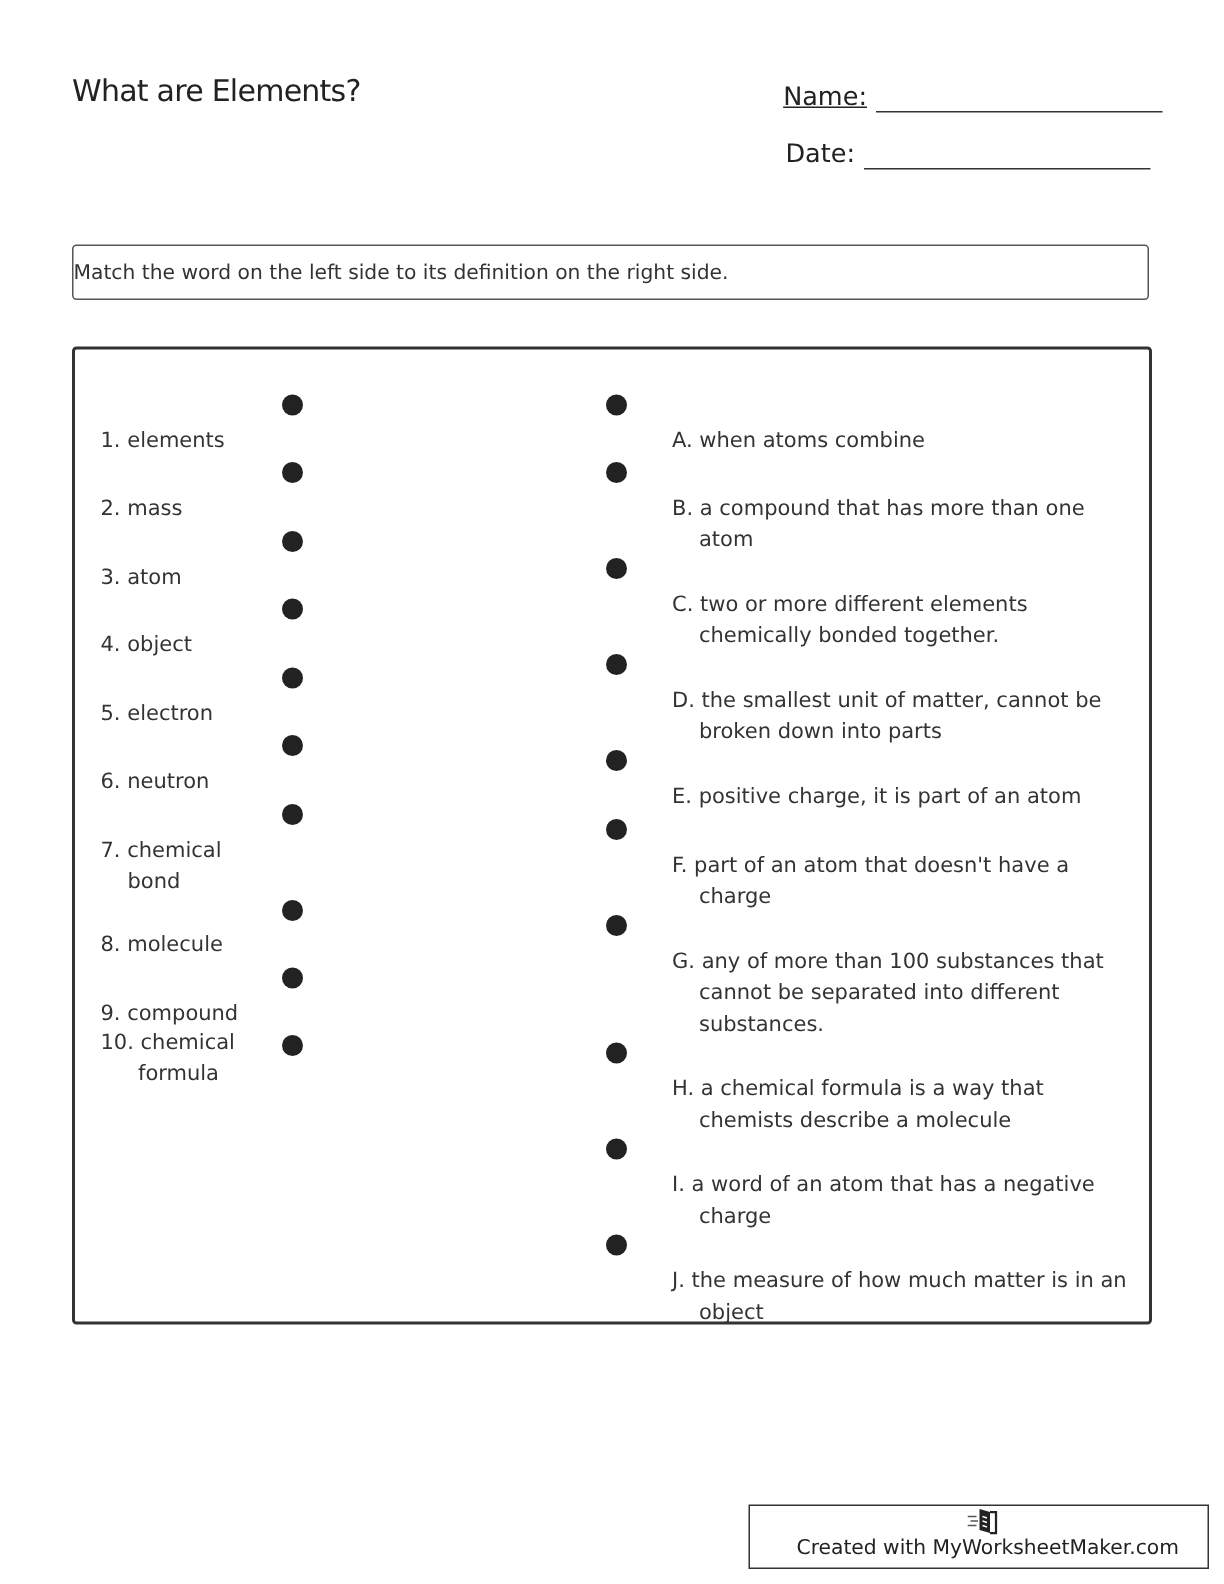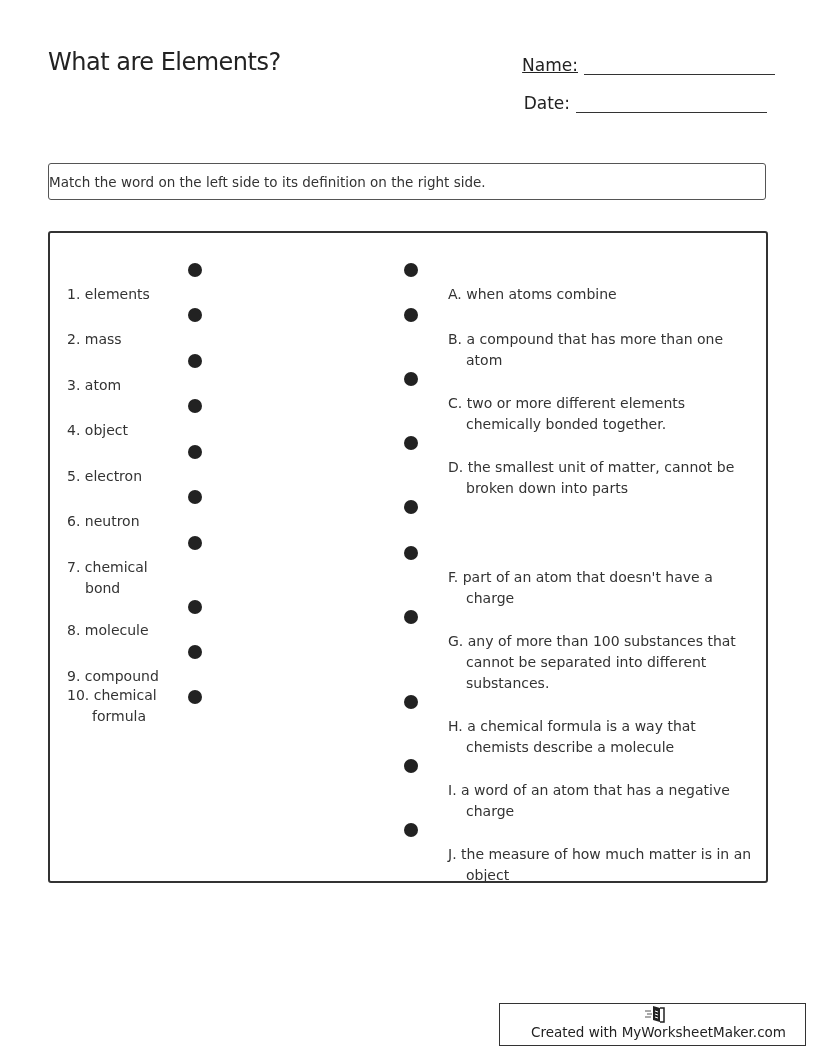--- a/index.html
+++ b/index.html
@@ -2,21 +2,21 @@
 <html><head>
 <meta charset="utf-8">
 <style>
   html, body { margin: 0; padding: 0; background: #ffffff; }
   body {
     width: 816px; height: 1056px; position: relative; overflow: hidden;
     font-family: "DejaVu Sans", sans-serif; color: #222222;
   }
   .title {
     position: absolute; left: 48px; top: 48px;
-    font-size: 24px; font-weight: normal; color: #222; letter-spacing: -0.5px;
+    font-size: 20px; font-weight: normal; color: #222; letter-spacing: -0.5px;
     margin: 0;
   }
   .field-row { position: absolute; display: flex; align-items: flex-end; }
   .field-label { font-size: 17px; color: #222; text-align: right; width: 60px; }
   .field-line { width: 191px; border-bottom: 1px solid #333; margin-left: 6px; height: 22px; }
   .row-name { left: 518px; top: 52px; text-decoration: underline; }
   .row-date { left: 510px; top: 90px; }
 
   .instructions {
     position: absolute; left: 48px; top: 163px; width: 718px; height: 37px;
@@ -101,20 +101,21 @@
   <div class="dot right-dot" style="top:75px"></div>
   <div class="item right-item hang" style="top:71px; width:290px"><span>B.</span> <span>a compound that has more than one atom</span></div>
 
   <div class="dot right-dot" style="top:139px"></div>
   <div class="item right-item hang" style="top:135px; width:260px"><span>C.</span> <span>two or more different elements chemically bonded together.</span></div>
 
   <div class="dot right-dot" style="top:203px"></div>
   <div class="item right-item hang" style="top:199px; width:300px"><span>D.</span> <span>the smallest unit of matter, cannot be broken down into parts</span></div>
 
   <div class="dot right-dot" style="top:267px"></div>
+  <div class="item right-item hang" style="top:263px; width:310px"><span>E.</span> <span>positive charge, it is part of an atom</span></div>
 
   <div class="dot right-dot" style="top:313px"></div>
   <div class="item right-item hang" style="top:309px; width:275px"><span>F.</span> <span>part of an atom that doesn't have a charge</span></div>
 
   <div class="dot right-dot" style="top:377px"></div>
   <div class="item right-item hang" style="top:373px; width:300px"><span>G.</span> <span>any of more than 100 substances that cannot be separated into different substances.</span></div>
 
   <div class="dot right-dot" style="top:462px"></div>
   <div class="item right-item hang" style="top:458px; width:260px"><span>H.</span> <span>a chemical formula is a way that chemists describe a molecule</span></div>
 

